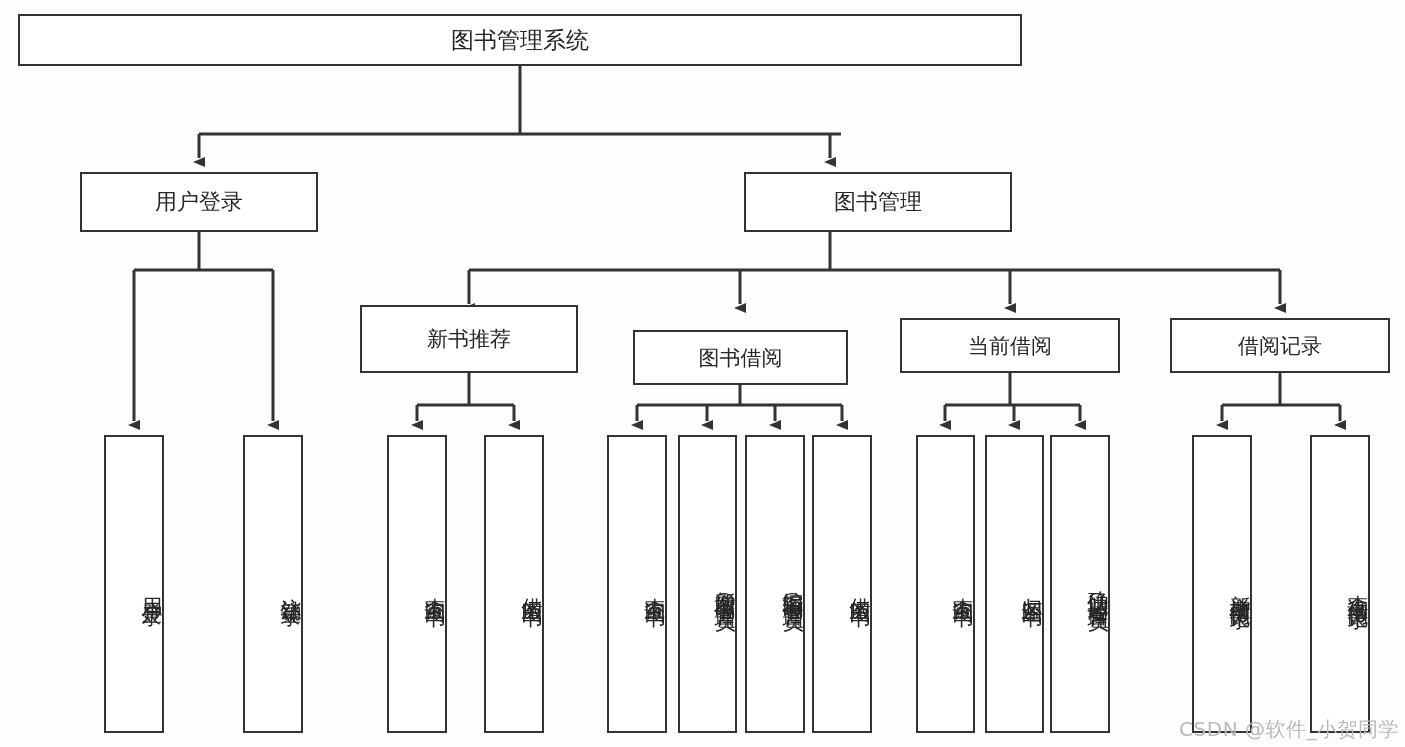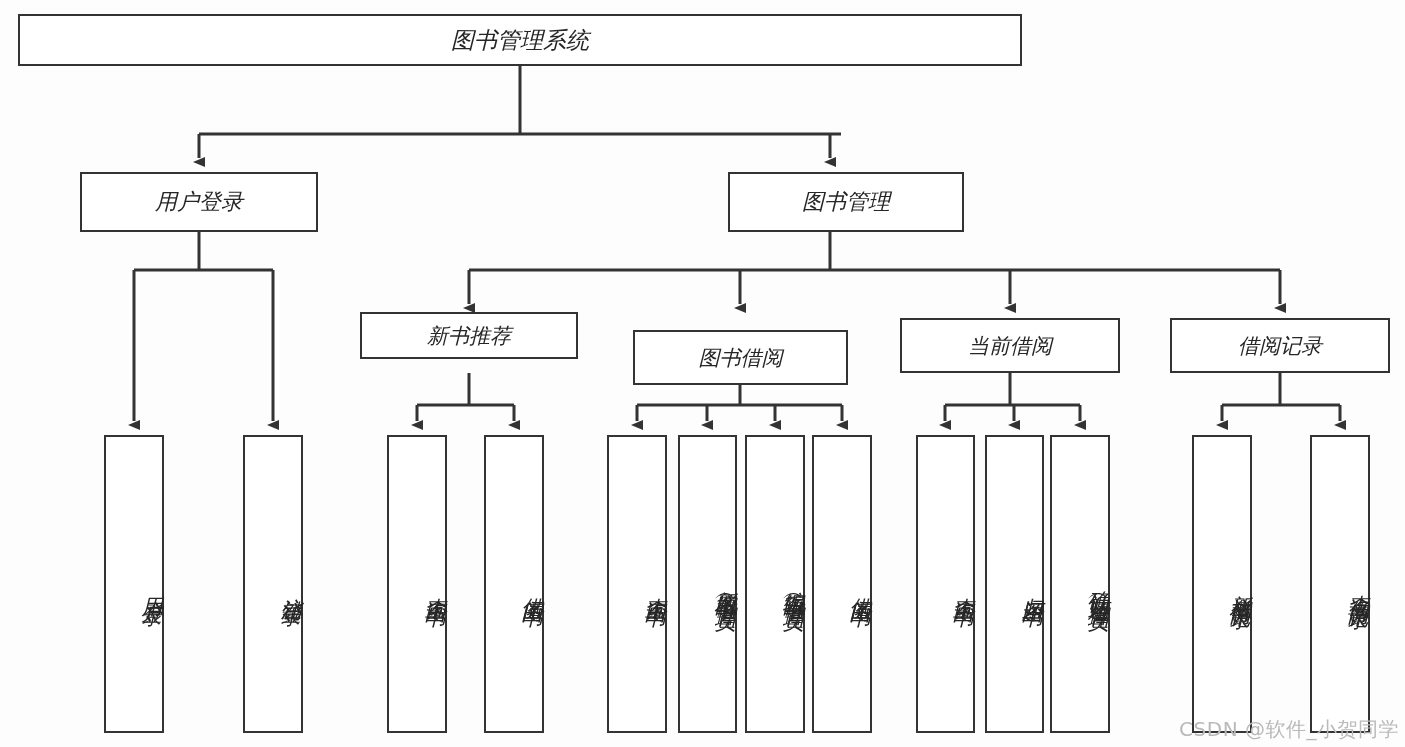--- a/index.html
+++ b/index.html
@@ -29,21 +29,20 @@
     position: absolute;
     box-sizing: border-box;
     border: 2px solid #333333;
     background: #ffffff;
     color: #262626;
     display: flex;
     align-items: center;
     justify-content: center;
     text-align: center;
     z-index: 2;
-    font-style: italic;
   }
   .node.root {
     font-size: 23px;
   }
   .node.lvl1 {
     font-size: 22px;
   }
   .node.lvl2 {
     font-size: 21px;
   }
@@ -128,25 +127,25 @@
     </g>
   </svg>
 
   <div class="node root" style="left:18px; top:14px; width:1004px; height:52px;">
     <span>图书管理系统</span>
   </div>
 
   <div class="node lvl1" style="left:80px; top:172px; width:238px; height:60px;">
     <span>用户登录</span>
   </div>
-  <div class="node lvl1" style="left:728px; top:172px; width:236px; height:60px;">
+  <div class="node lvl1" style="left:744px; top:172px; width:268px; height:60px;">
     <span>图书管理</span>
   </div>
 
-  <div class="node lvl2" style="left:360px; top:312px; width:218px; height:47px;">
+  <div class="node lvl2" style="left:360px; top:305px; width:218px; height:68px;">
     <span>新书推荐</span>
   </div>
   <div class="node lvl2" style="left:633px; top:330px; width:215px; height:55px;">
     <span>图书借阅</span>
   </div>
   <div class="node lvl2" style="left:900px; top:318px; width:220px; height:55px;">
     <span>当前借阅</span>
   </div>
   <div class="node lvl2" style="left:1170px; top:318px; width:220px; height:55px;">
     <span>借阅记录</span>

